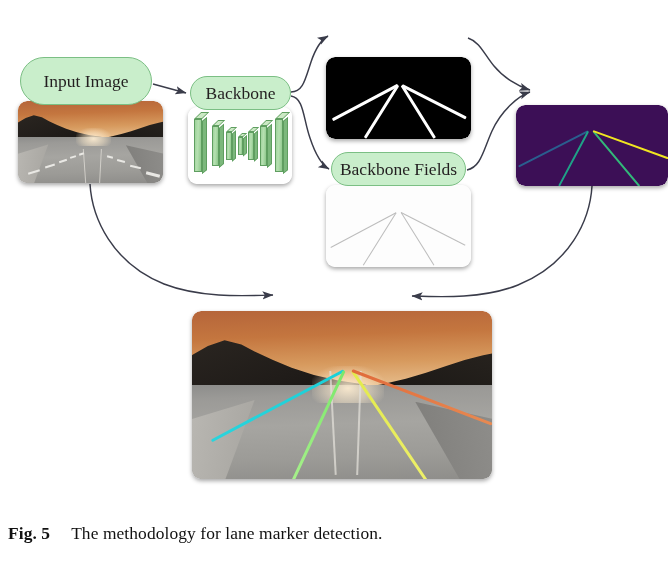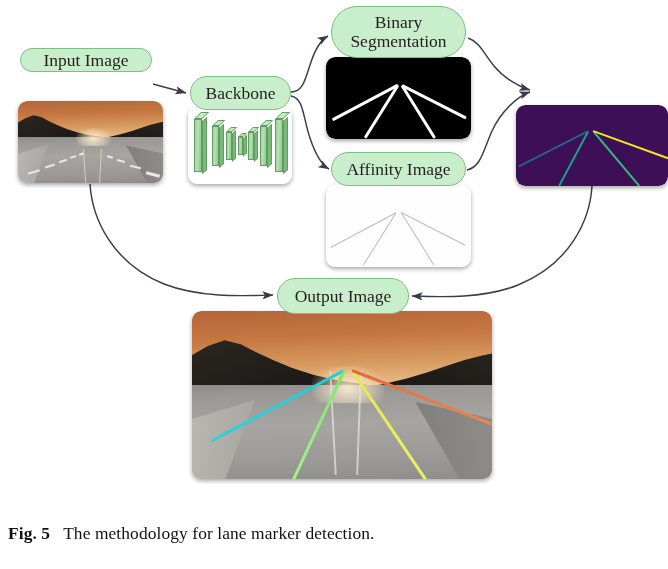--- a/index.html
+++ b/index.html
@@ -107,21 +107,21 @@
     background:#7cb87c;border:.8px solid #5f9e60;box-sizing:border-box;
   }
 
   
   #caption{
     position:absolute;left:8px;top:523px;width:652px;
     font-size:17.4px;letter-spacing:.1px;color:#111;
     white-space:nowrap;
   }
   #caption b{font-weight:bold;}
-  #caption .cap-txt{margin-left:13px;}
+  #caption .cap-txt{margin-left:21px;}
 </style>
 </head>
 <body>
 
 <div id="figure">
 
   <svg id="svg-layer" viewBox="0 0 668 500">
     <defs>
       <marker id="ah" markerWidth="9" markerHeight="9" refX="7.3" refY="3.1" orient="auto" markerUnits="strokeWidth">
         <path d="M0,0.3 L7.6,3.1 L0,5.9 L1.7,3.1 Z" fill="#3a3c4a"></path>
@@ -131,21 +131,21 @@
       <path d="M153,84 L186,93"></path>
       <path d="M291,92 C303,92 305,80 311,62 C315,50 321,40 328,36"></path>
       <path d="M291,96 C304,98 303,118 310,138 C315,153 322,165 329,169"></path>
       <path d="M468,38 C480,42 484,54 494,66 C503,77 517,86 530,90"></path>
       <path d="M467,170 C481,167 483,151 492,131 C501,111 518,96 530,92"></path>
       <path d="M90,184 C92,218 112,263 164,284 C200,298 243,296 273,295"></path>
       <path d="M592,186 C590,220 570,264 518,285 C483,299 440,297 412,296"></path>
     </g>
   </svg>
 
-  <div class="node" style="left:20px;top:48px;width:132px;height:24px;font-size:17.5px;">
+  <div class="node" style="left:20px;top:57px;width:132px;height:48px;font-size:17.5px;">
     <span>Input Image</span>
   </div>
 
   <div class="card" style="left:18px;top:101px;width:145px;height:82px;">
     <div class="inner">
       <div class="photo">
         <div class="sky"></div>
         <div class="hill-l"></div>
         <div class="hill-r"></div>
         <div class="road"></div>
@@ -207,39 +207,36 @@
         </div>
         <div class="slab" style="left:87px;top:12px;width:8px;height:53px;">
           <div class="face"></div>
           <div class="top" style="width:100%;height:7px;top:-7px;transform:skewX(-46deg);"></div>
           <div class="side" style="width:5px;right:-5px;transform:skewY(-40deg);"></div>
         </div>
       </div>
     </div>
   </div>
 
-  <div class="node" style="left:331px;top:6px;width:135px;height:52px;font-size:17.5px;">
-    <span>Binary Segmentation</span>
-  </div>
 
   <div class="card" style="left:326px;top:57px;width:145px;height:82px;">
     <div class="inner">
       <div class="seg">
         <div class="x">
             <i style="left:72px;top:27px;width:74px;height:2.6px;transform:rotate(152deg);"></i>
           </div>
         <i style="left:72px;top:27px;width:62px;height:2.8px;transform:rotate(122deg);"></i>
         <i style="left:76px;top:27px;width:62px;height:2.8px;transform:rotate(58deg);"></i>
         <i style="left:76px;top:27px;width:72px;height:2.6px;transform:rotate(27deg);"></i>
       </div>
     </div>
   </div>
 
   <div class="node" style="left:331px;top:152px;width:135px;height:34px;font-size:17.5px;">
-    <span>Affinity Image</span>
+    <span>Backbone Fields</span>
   </div>
 
   <div class="card" style="left:326px;top:185px;width:145px;height:82px;">
     <div class="inner">
       <div class="aff">
         <i style="left:70px;top:27px;width:74px;height:1.3px;transform:rotate(152deg);"></i>
         <i style="left:70px;top:27px;width:62px;height:1.3px;transform:rotate(122deg);"></i>
         <i style="left:75px;top:27px;width:62px;height:1.3px;transform:rotate(58deg);"></i>
         <i style="left:75px;top:27px;width:72px;height:1.3px;transform:rotate(27deg);"></i>
       </div>
@@ -251,23 +248,20 @@
     <div class="inner">
       <div class="clu">
         <i style="background:#2a5e8e;left:72px;top:25px;width:78px;height:2.2px;transform:rotate(153deg);"></i>
         <i style="background:#1fa187;left:72px;top:25px;width:62px;height:2.4px;transform:rotate(118deg);"></i>
         <i style="background:#32b879;left:77px;top:25px;width:72px;height:2.4px;transform:rotate(50deg);"></i>
         <i style="background:#f0e520;left:77px;top:25px;width:80px;height:2.4px;transform:rotate(20deg);"></i>
       </div>
     </div>
   </div>
 
-  <div class="node" style="left:277px;top:278px;width:132px;height:36px;font-size:17.5px;">
-    <span>Output Image</span>
-  </div>
 
   <div class="card" style="left:192px;top:311px;width:300px;height:168px;">
     <div class="inner">
       <div class="photo">
         <div class="sky"></div>
         <div class="hill-l"></div>
         <div class="hill-r"></div>
         <div class="road"></div>
         <div class="shoulder-l"></div>
         <div class="shoulder-r"></div>

